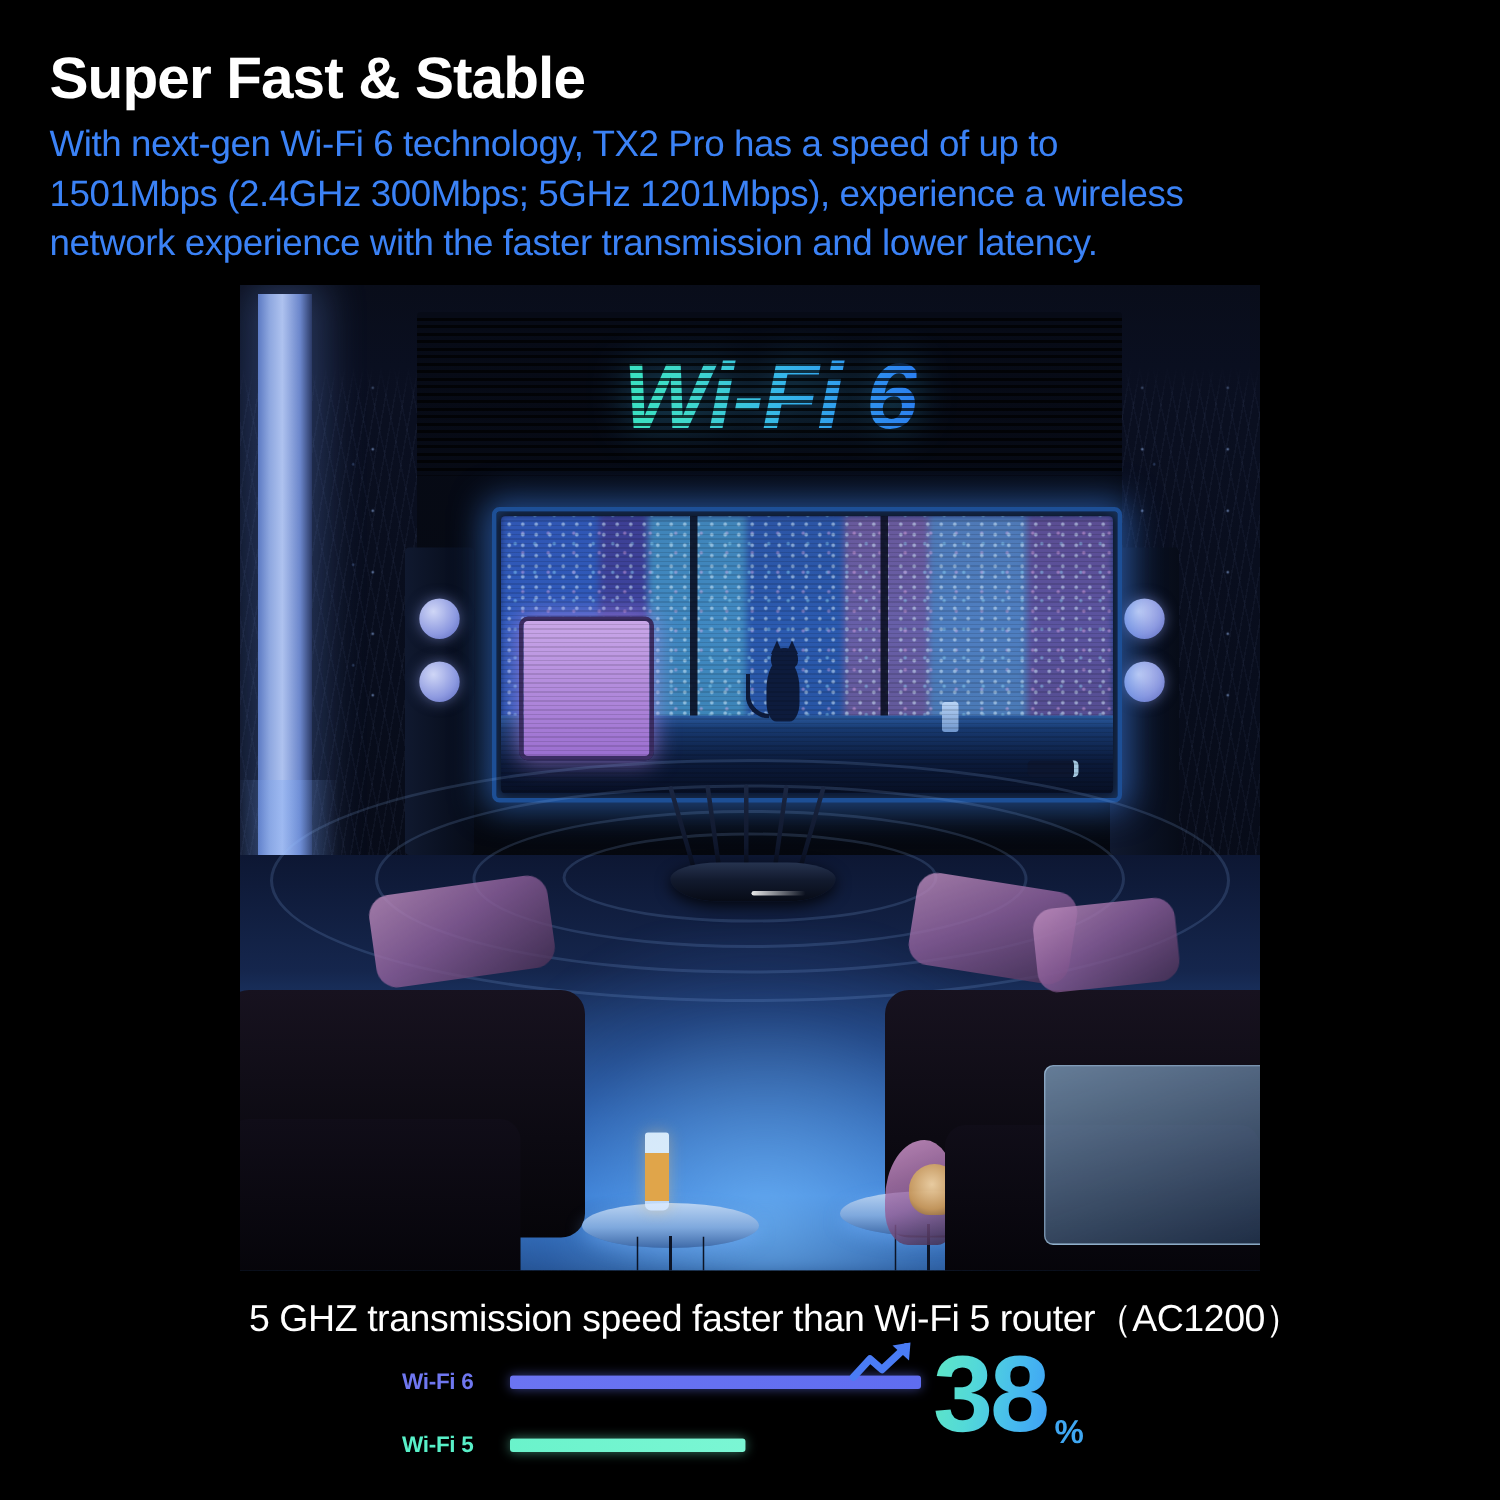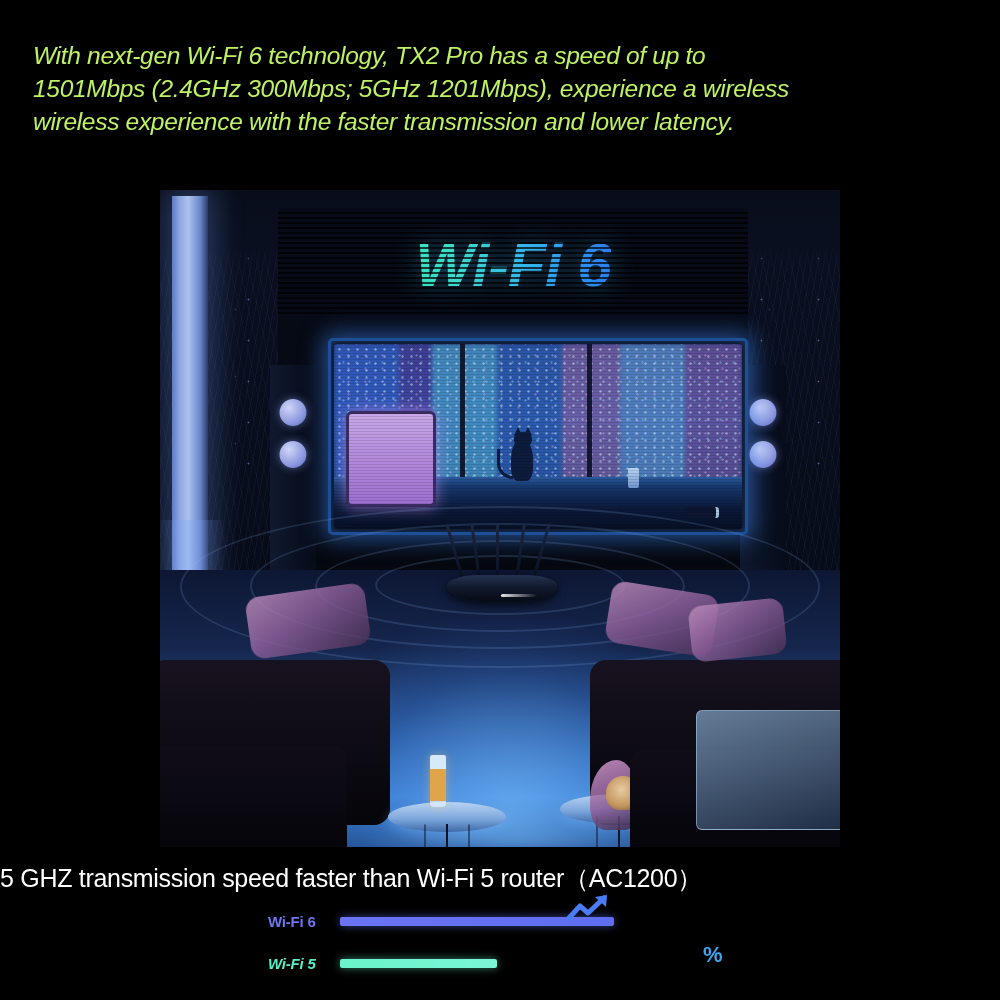--- a/index.html
+++ b/index.html
@@ -12,22 +12,22 @@
   .page{ position:relative; width:1000px; height:1000px; background:#000; }
 
   
   .header{ position:absolute; left:33px; top:33px; width:950px; }
   .headline{
     font-size:39px; font-weight:bold; color:#ffffff;
     letter-spacing:-0.6px; line-height:1.05;
   }
   .subcopy{
     margin-top:6px;
-    font-size:24.5px; color:#bef264; line-height:1.35;
-    letter-spacing:-0.3px; width:950px;font-style:italic;
+    font-size:24.5px; color:#3b82f6; line-height:1.35;
+    letter-spacing:-0.3px; width:950px;
   }
 
   
   .photo{
     position:absolute; left:160px; top:190px; width:680px; height:657px;
     overflow:hidden; background:#05070f;
   }
   
   .wall{
     position:absolute; inset:0;
@@ -314,27 +314,27 @@
     -webkit-text-stroke:2px rgba(205,235,255,.80);
     text-shadow:0 0 18px rgba(120,185,255,.75), 0 0 42px rgba(80,150,255,.45);
   }
   .glasstext .six{
     color:rgba(225,238,255,.30);
     -webkit-text-stroke:2px rgba(230,245,255,.92);
   }
 
   
   .caption{
-    position:absolute; left:0; top:862px; width:868px; text-align:left;
+    position:absolute; left:0; top:862px; width:868px; text-align:right;
     font-size:25px; color:#ffffff; letter-spacing:-.3px;
   }
   .chart{ position:absolute; left:0; top:898px; width:1000px; height:96px; }
   .row{ position:absolute; display:flex; align-items:center; }
   .row.six{ left:268px; top:15px; }
-  .row.five{ left:268px; top:57px;font-style:italic; }
+  .row.five{ left:268px; top:57px; }
   .rowlabel{
     font-size:15px; font-weight:bold; width:64px; text-align:left;
     letter-spacing:-.2px;
   }
   .rowlabel.l6{ color:#6f77f0; }
   .rowlabel.l5{ color:#58f0c8; }
   .bar{ height:9px; border-radius:2px; margin-left:8px; }
   .bar.b6{ width:274px; background:linear-gradient(90deg,#6b74f2,#5f6df0); box-shadow:0 0 8px rgba(100,115,245,.55); }
   .bar.b5{ width:157px; background:linear-gradient(90deg,#6af3cb,#7bf6d4); box-shadow:0 0 8px rgba(110,245,205,.5); }
 
@@ -351,24 +351,25 @@
     position:absolute; left:703px; top:44px;
     font-size:22px; font-weight:bold; color:#3fa7f2;
   }
 </style>
 </head>
 <body>
 
 <div class="page">
 
   <div class="header">
+    <div class="headline">Super Fast &amp; Stable</div>
     <div class="subcopy">
       <div>With next-gen Wi-Fi 6 technology, TX2 Pro has a speed of up to</div>
       <div>1501Mbps (2.4GHz 300Mbps; 5GHz 1201Mbps), experience a wireless</div>
-      <div>wireless experience with the faster transmission and lower latency.</div>
+      <div>network experience with the faster transmission and lower latency.</div>
     </div>
   </div>
 
   <div class="photo">
     <div class="wall"></div>
     <div class="wall-speckle"></div>
     <div class="ceiling"></div>
 
     <div class="pillar"></div>
     <div class="pillar-glow"></div>
@@ -463,16 +464,17 @@
     <div class="row five">
       <div class="rowlabel l5">Wi-Fi 5</div>
       <div class="bar b5"></div>
     </div>
 
     <svg class="trend" viewBox="0 0 48 30">
       <polyline points="3,24 14,12 22,19 38,4" fill="none" stroke="#4a7cf5" stroke-width="5" stroke-linecap="round" stroke-linejoin="round"></polyline>
       <polygon points="29,3 41,1 40,13" fill="#4a7cf5"></polygon>
     </svg>
 
+    <div class="pct">38</div>
     <div class="pctsign">%</div>
   </div>
 
 </div>
 
 </body></html>

